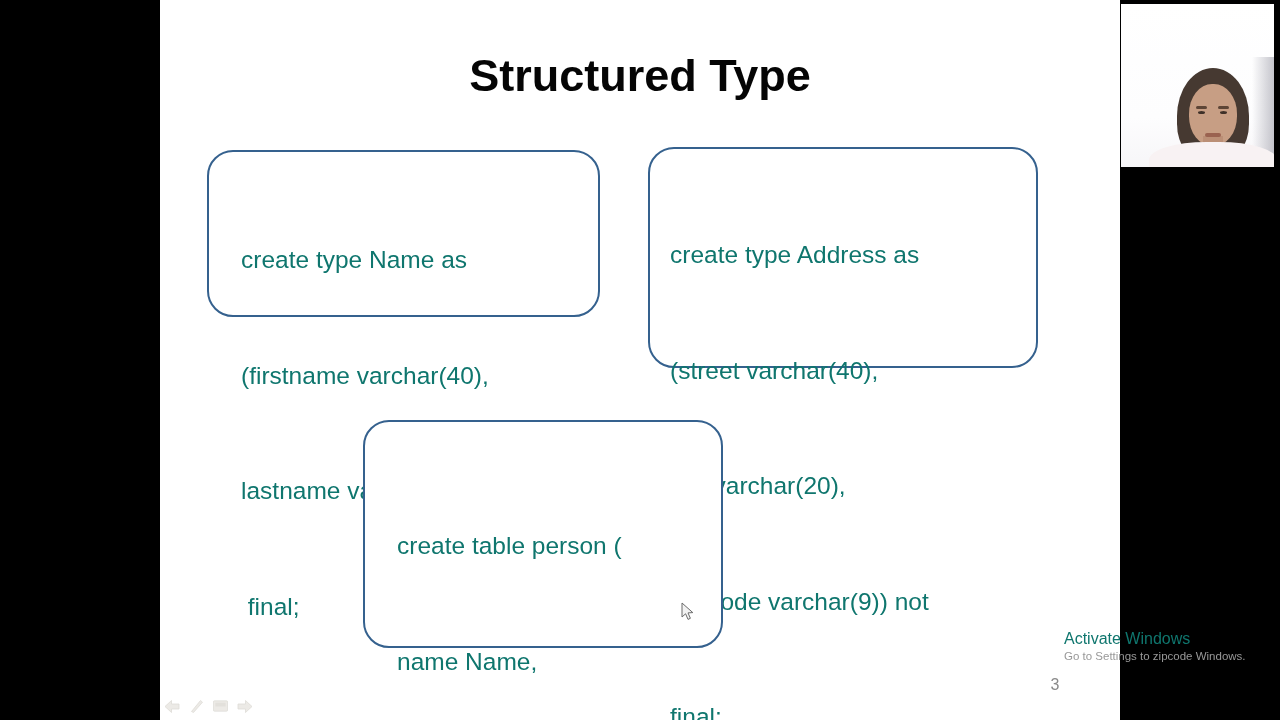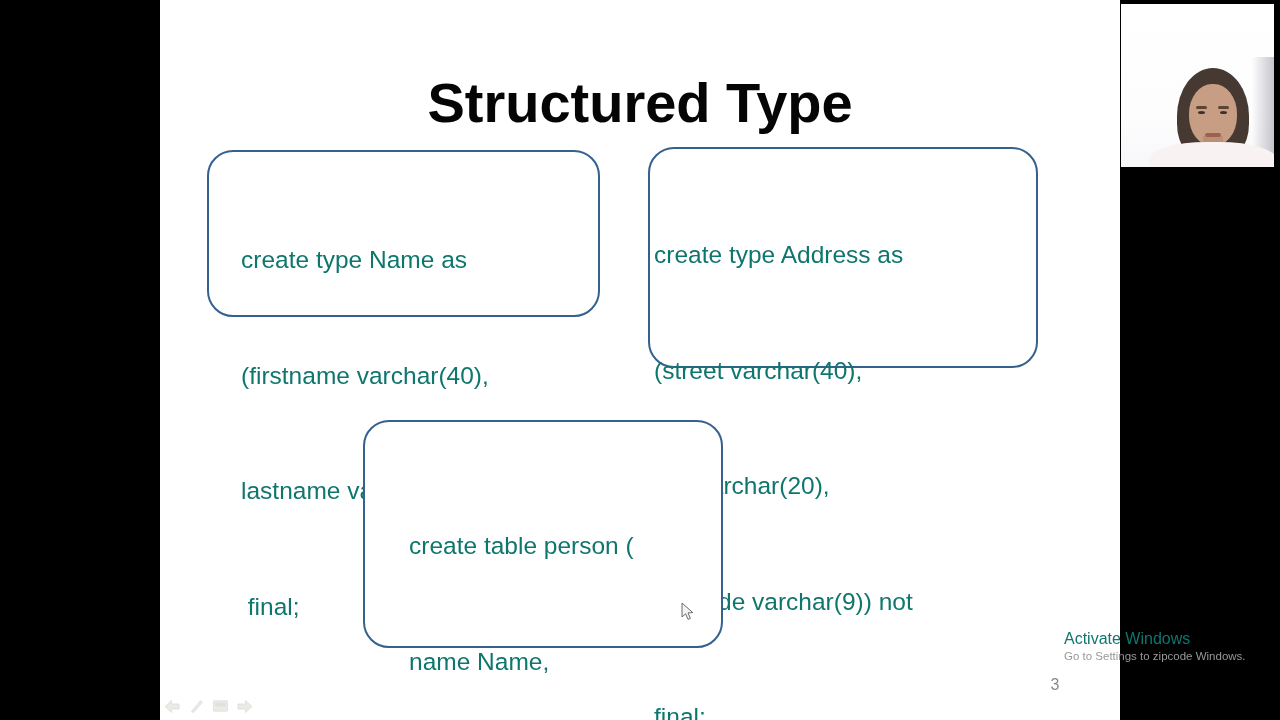--- a/index.html
+++ b/index.html
@@ -7,39 +7,39 @@
     width:1280px;height:720px;position:relative;overflow:hidden;
     background:#000;
     font-family:"Liberation Sans", sans-serif;
   }
   
   .slide{
     position:absolute;left:160px;top:0;width:960px;height:720px;
     background:#ffffff;
   }
   .slide-title{
-    position:absolute;left:0;top:32px;width:960px;
+    position:absolute;left:0;top:20px;width:960px;
     text-align:center;
-    font-size:56px;font-weight:bold;color:#050505;
+    font-size:45px;font-weight:bold;color:#050505;
     letter-spacing:0px;
   }
   
   .code-box{
     position:absolute;
     border:2.5px solid #35618E;
     border-radius:26px;
     background:#ffffff;
     color:#0f766e;
     font-size:24.5px;
     line-height:38.5px;
     white-space:pre;
   }
   .box-name{left:47px;top:150px;width:393px;height:167px;padding:12px 0 0 32px;box-sizing:border-box;}
-  .box-address{left:488px;top:147px;width:390px;height:221px;padding:10px 0 0 4px;box-sizing:border-box;}
-  .box-person{left:203px;top:420px;width:360px;height:228px;padding:28px 0 0 44px;box-sizing:border-box;}
+  .box-address{left:488px;top:147px;width:390px;height:221px;padding:10px 0 0 20px;box-sizing:border-box;}
+  .box-person{left:203px;top:420px;width:360px;height:228px;padding:28px 0 0 32px;box-sizing:border-box;}
   
   .nav-controls{
     position:absolute;left:5px;top:698px;height:16px;
     display:flex;gap:9px;align-items:center;
   }
   .nav-btn{width:15px;height:15px;display:flex;align-items:center;justify-content:center;}
   .nav-btn svg{display:block;}
   
   .page-number{
     position:absolute;left:880px;top:676px;width:30px;

